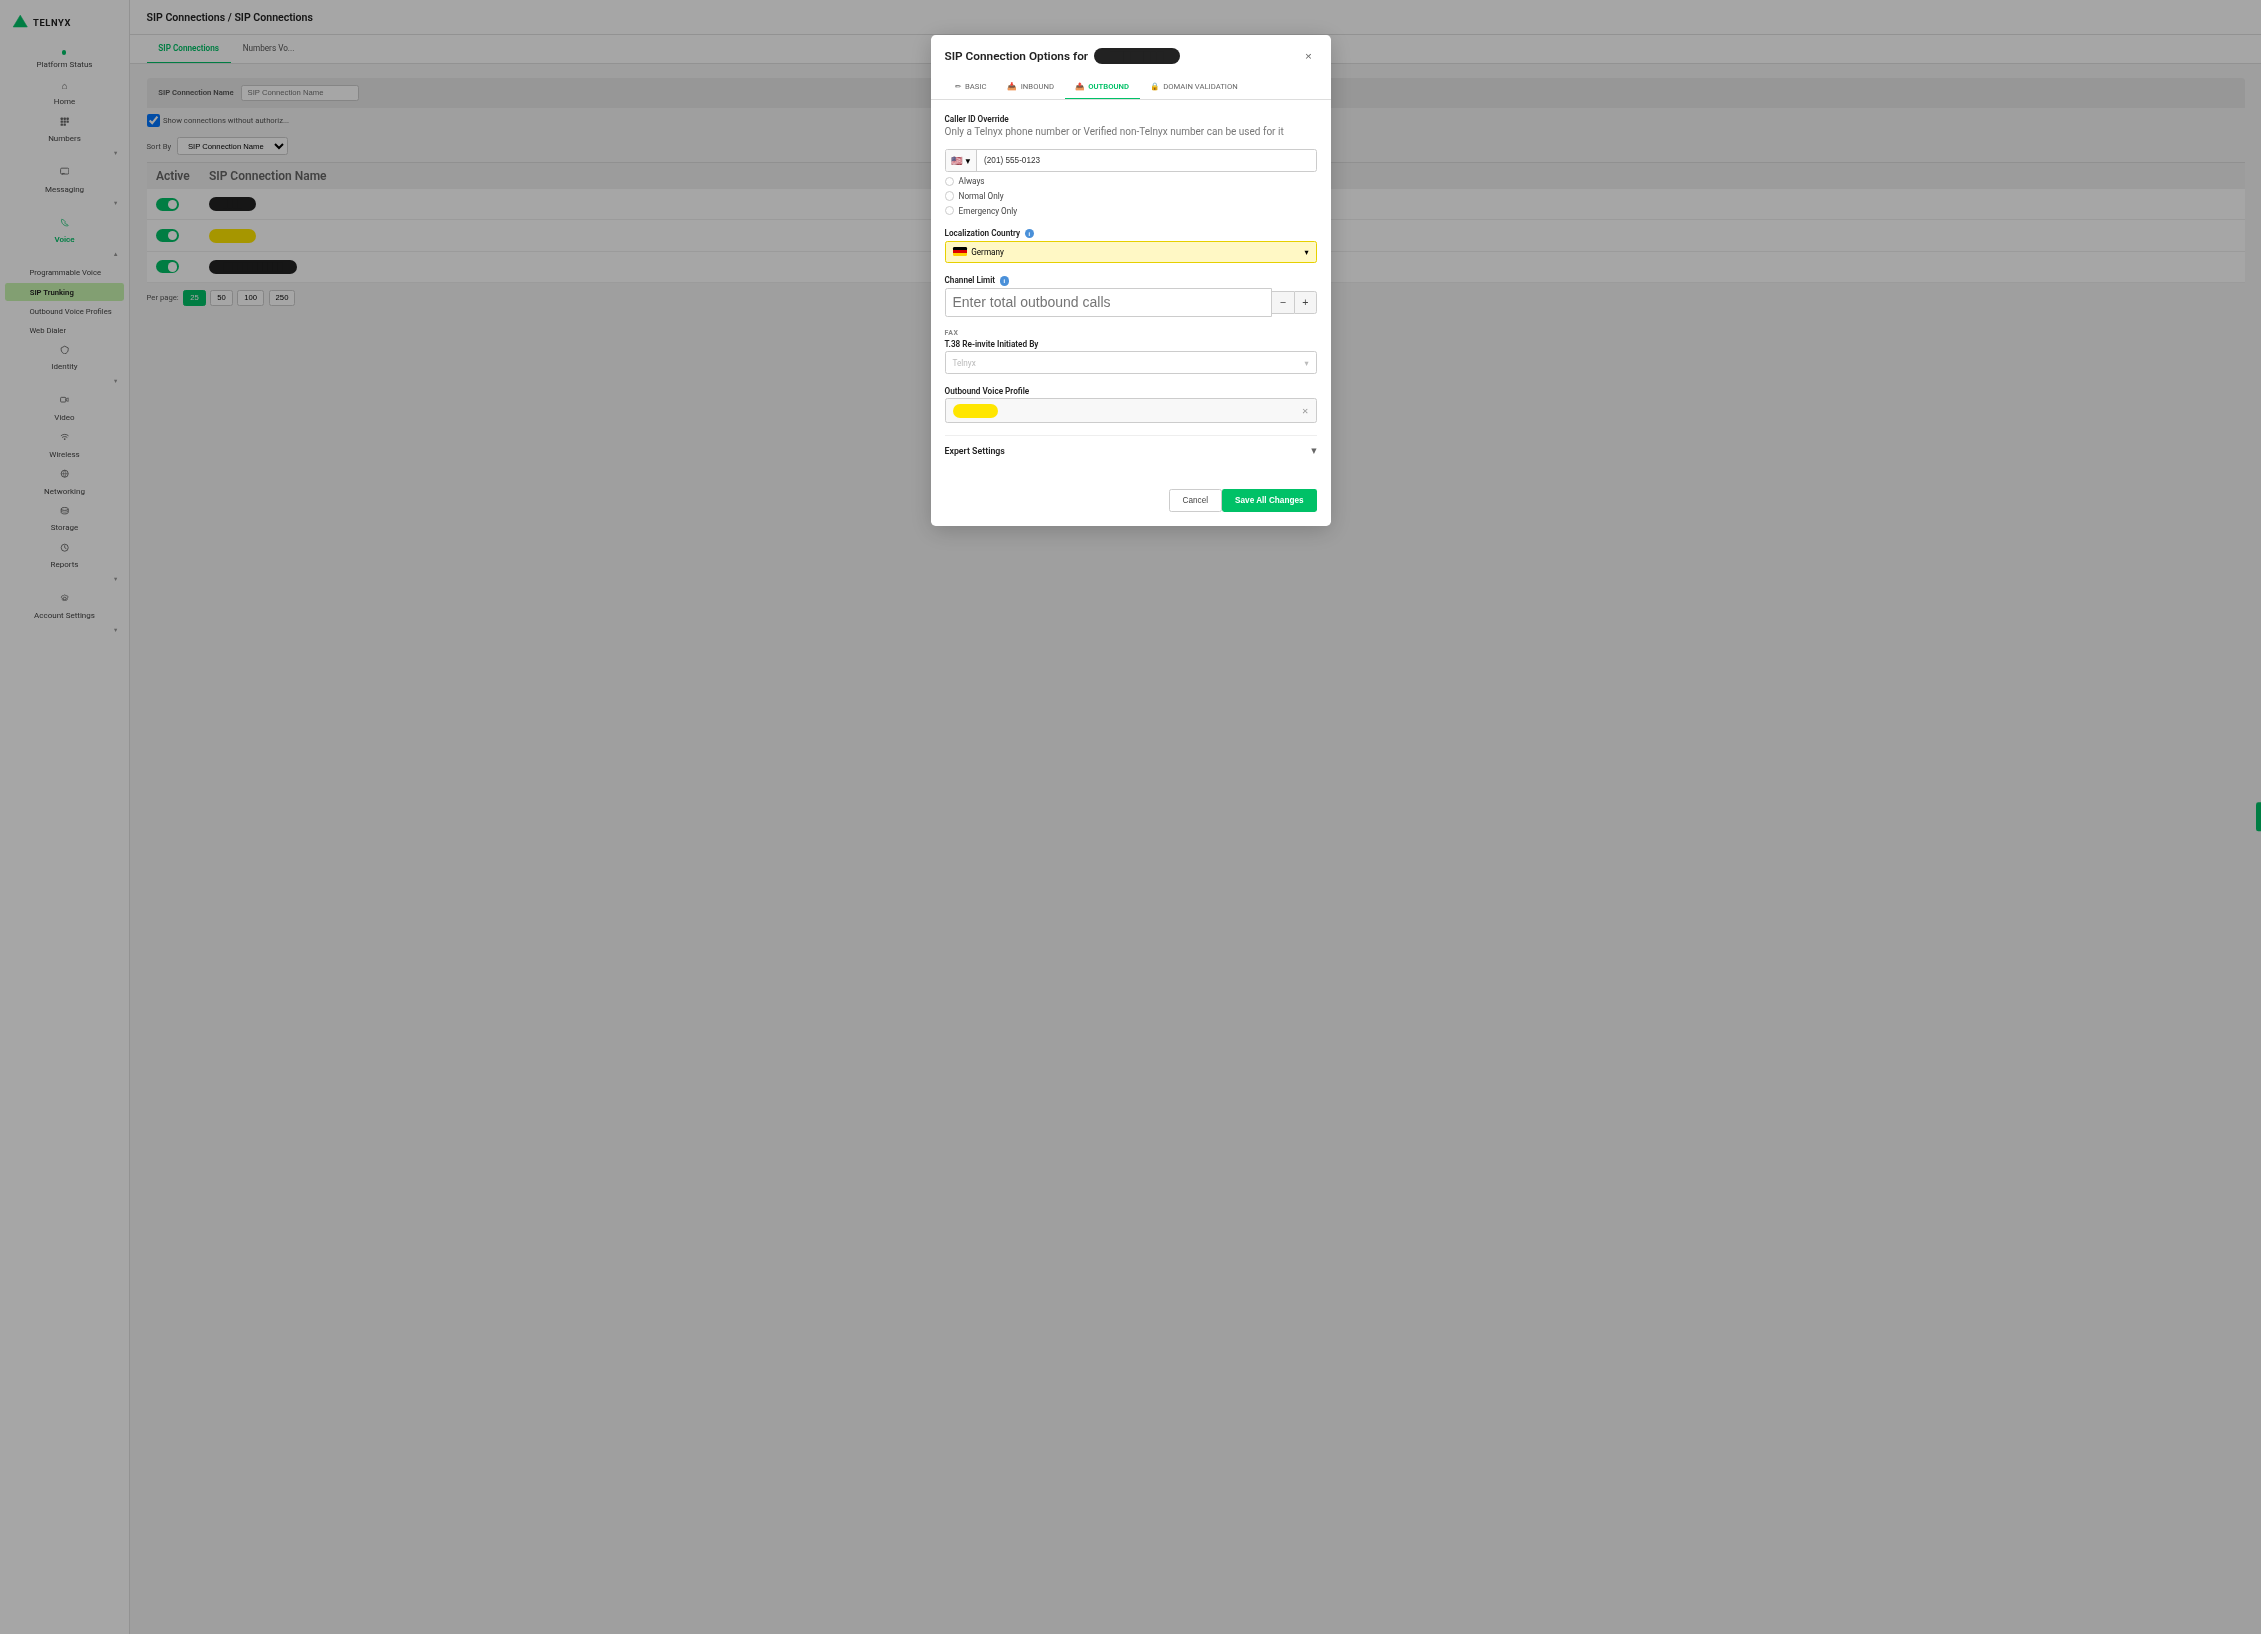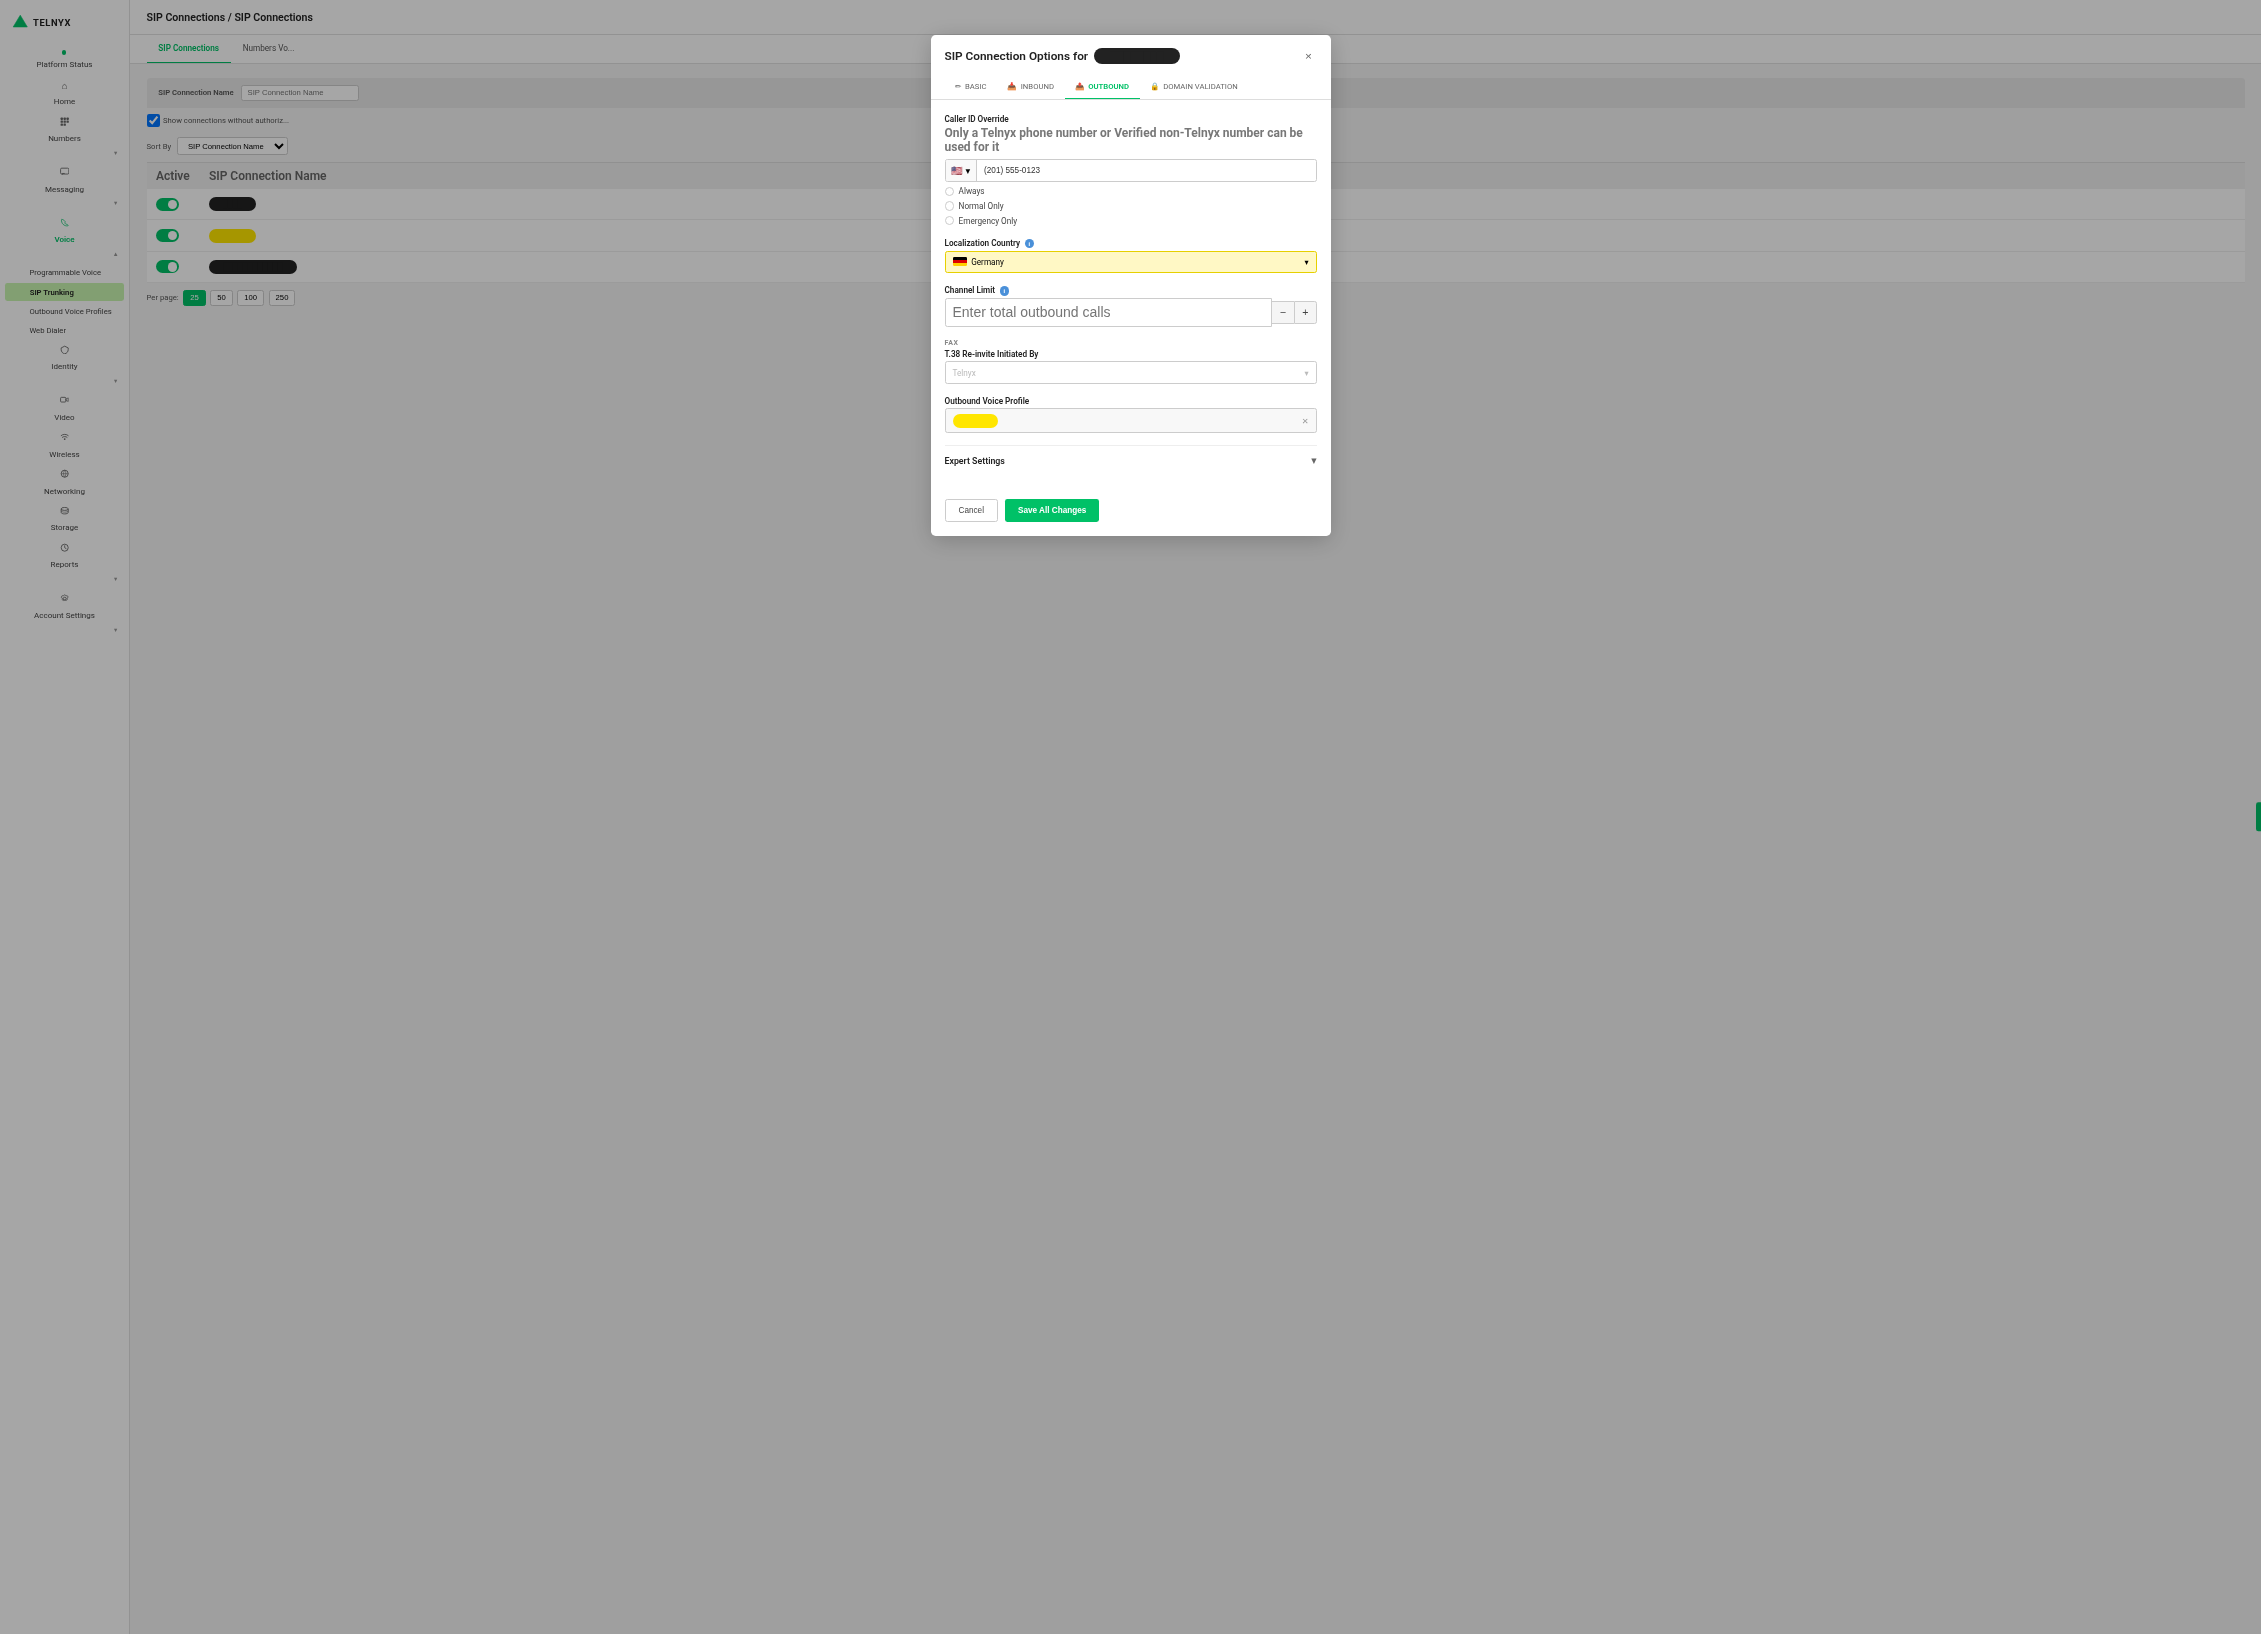--- a/index.html
+++ b/index.html
@@ -283,24 +283,23 @@
     .field-group {
       margin-bottom: 11.8px;
     }
     .field-label {
       font-size: 8.2px;
       font-weight: 600;
       color: #222;
       margin-bottom: 2.4px;
     }
     .field-sublabel {
-      font-size: 12px;
+      font-size: 10px;
       color: #777;
-      margin-bottom: 5px;
-      font-weight: bold;
+      margin-bottom: 12px;
     }
     .phone-input-row {
       display: flex;
       align-items: center;
       border: 0.6px solid #ccc;
       border-radius: 2.4px;
       overflow: hidden;
     }
     .phone-flag {
       display: flex;
@@ -444,21 +443,21 @@
       cursor: pointer;
     }
     .expert-settings-label {
       font-size: 8.8px;
       font-weight: 600;
       color: #222;
     }
     .expert-chevron { font-size: 10.6px; color: #666; }
     .modal-footer {
       display: flex;
-      gap: 7px;
+      justify-content: flex-end;
       padding: 9.4px 14px 14px 14px;
     }
     .btn-cancel {
       background: #fff;
       border: 0.6px solid #ccc;
       border-radius: 2.4px;
       padding: 5.9px 13px;
       font-size: 8.2px;
       cursor: pointer;
       color: #444;

